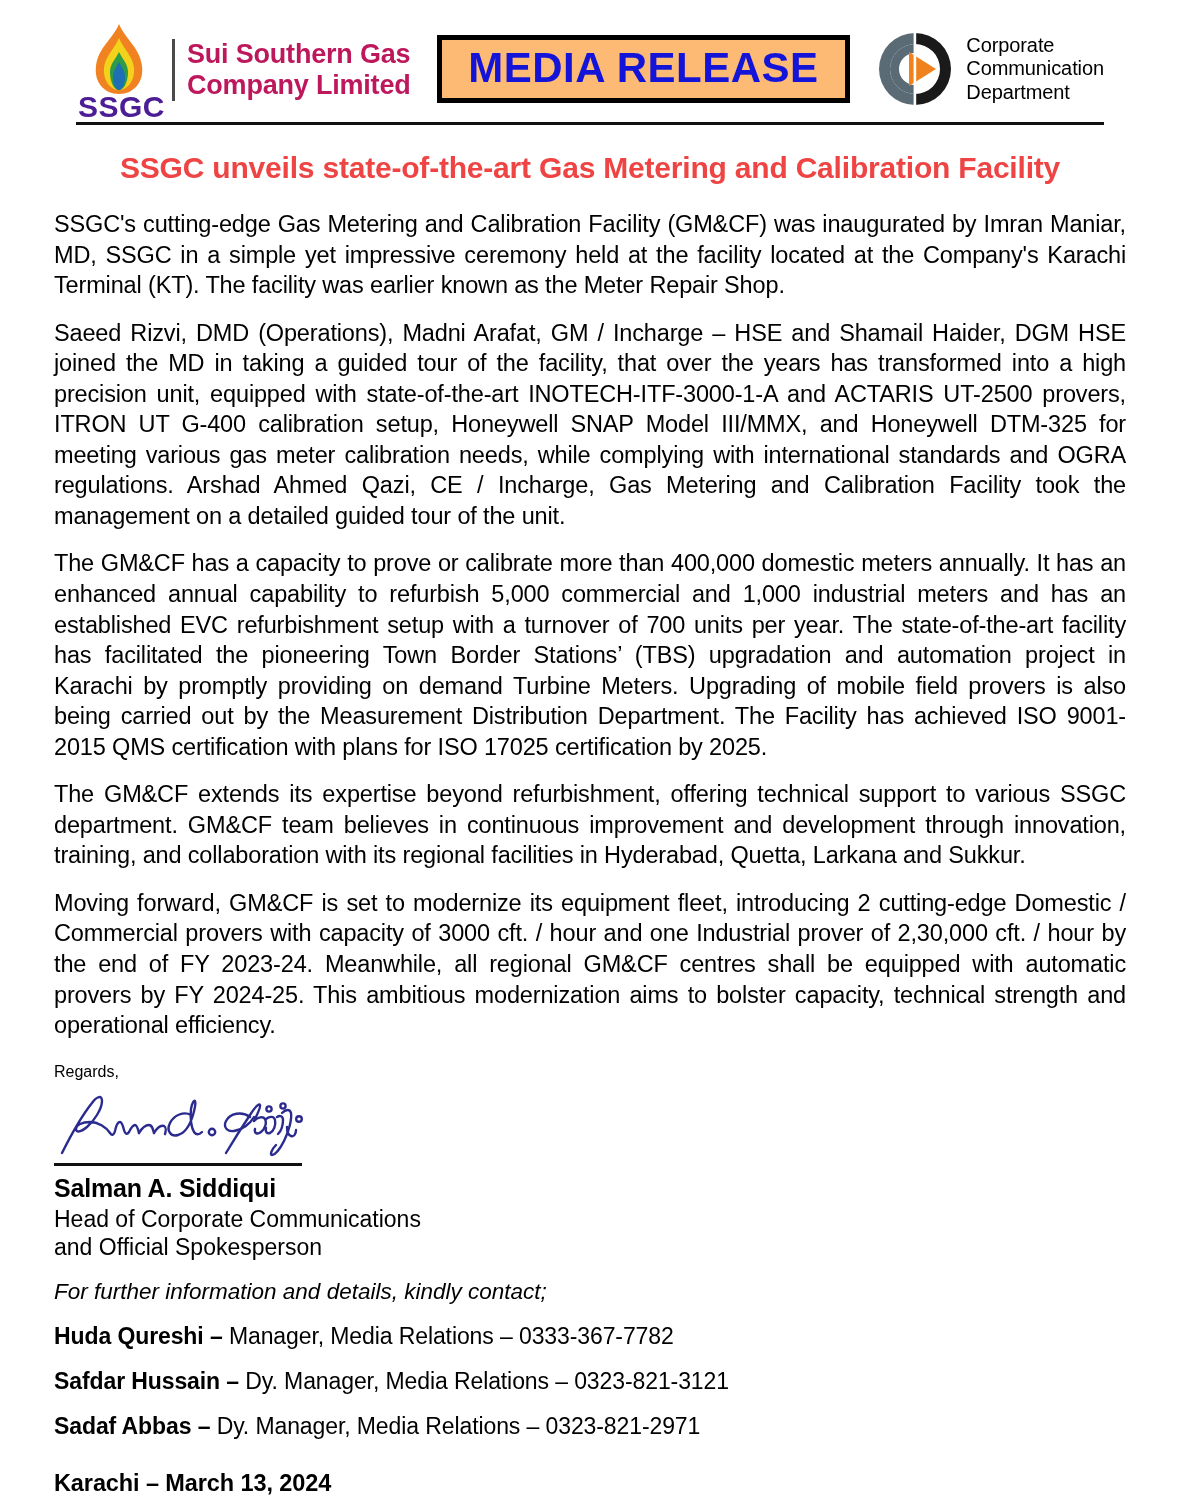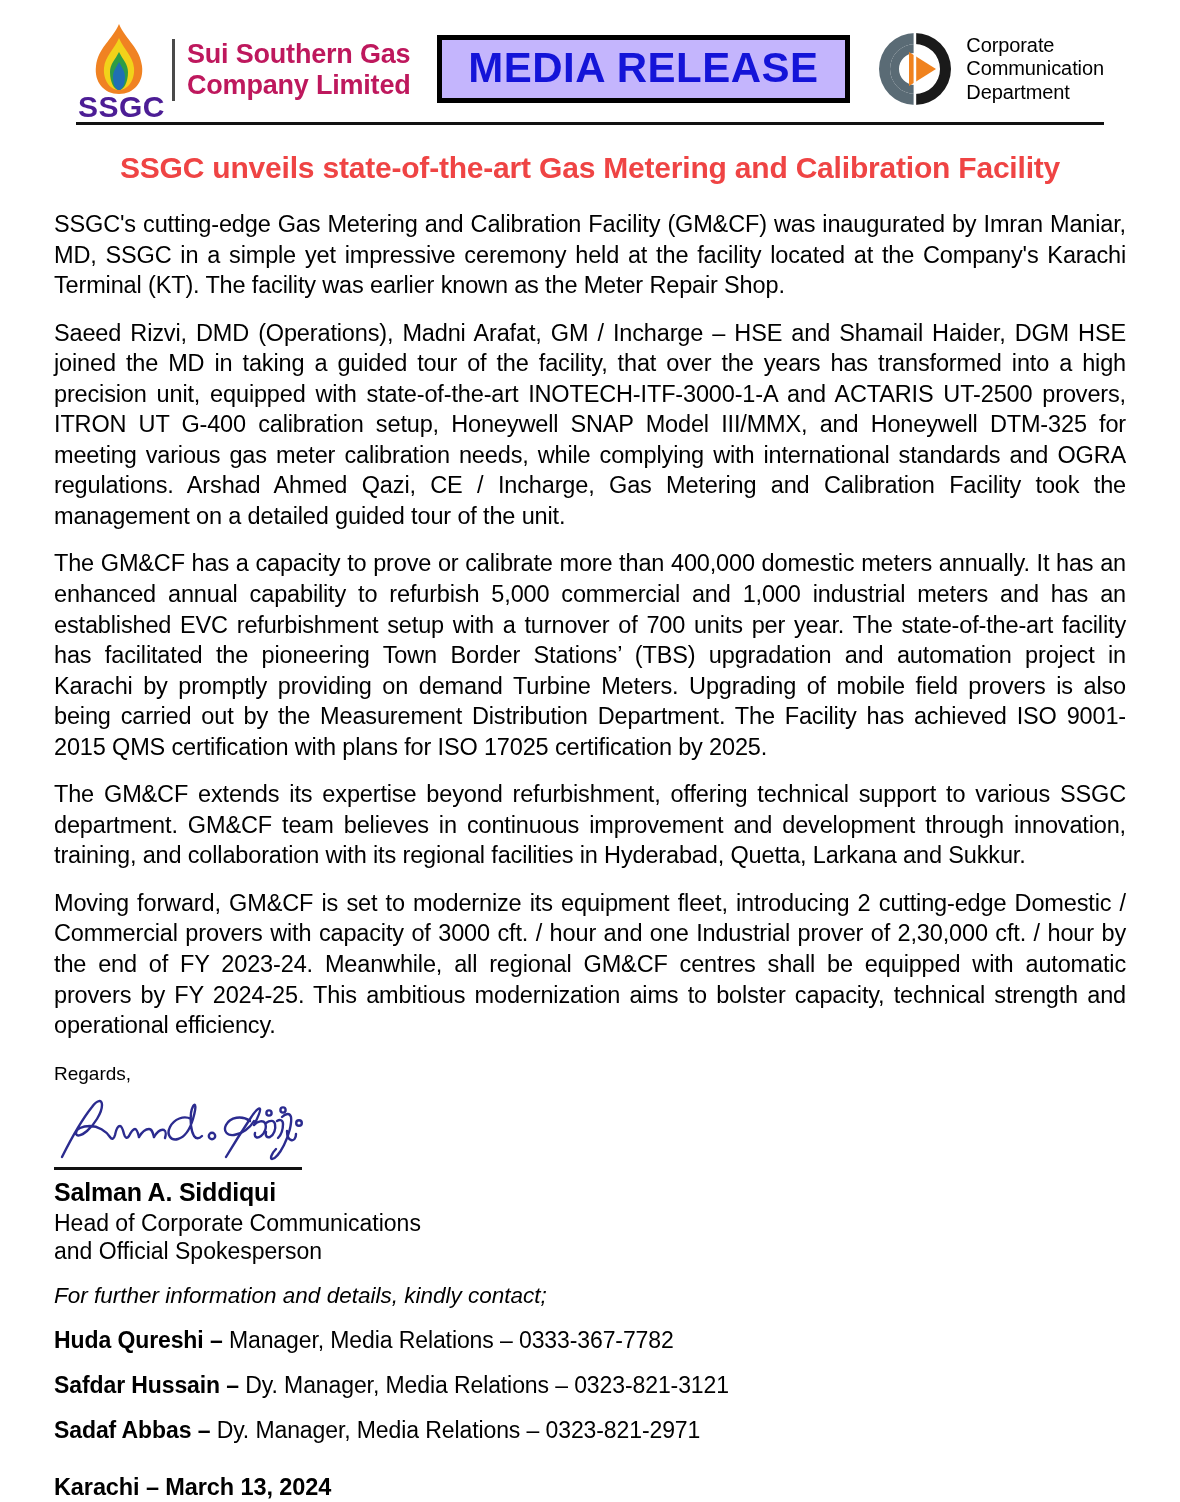--- a/index.html
+++ b/index.html
@@ -66,21 +66,21 @@
     color: #be185d;
     letter-spacing: -0.2px;
     padding-bottom: 4px;
   }
 
   .media-release-box {
     border: 5px solid #000000;
     padding: 7px 26px 9px 26px;
     margin: 0 8px 6px 8px;
     flex: 0 0 auto;
-    background: #c4b5fd;
+    background: #fdba74;
   }
   .media-release-text {
     color: #1414d8;
     font-weight: bold;
     font-size: 42px;
     letter-spacing: 0.5px;
     line-height: 1;
     white-space: nowrap;
   }
 
@@ -122,21 +122,21 @@
     font-size: 23.5px;
     line-height: 1.30;
     margin: 0 0 17px 0;
     letter-spacing: -0.15px;
     -webkit-hyphens: none;
     hyphens: none;
   }
 
   
   .regards {
-    font-size: 19px;
+    font-size: 16px;
     margin: 22px 0 0 0;
   }
   .sig-area {
     position: relative;
     width: 260px;
     height: 74px;
     margin-top: 6px;
   }
   .sig-svg { display: block; }
   .sig-line {

